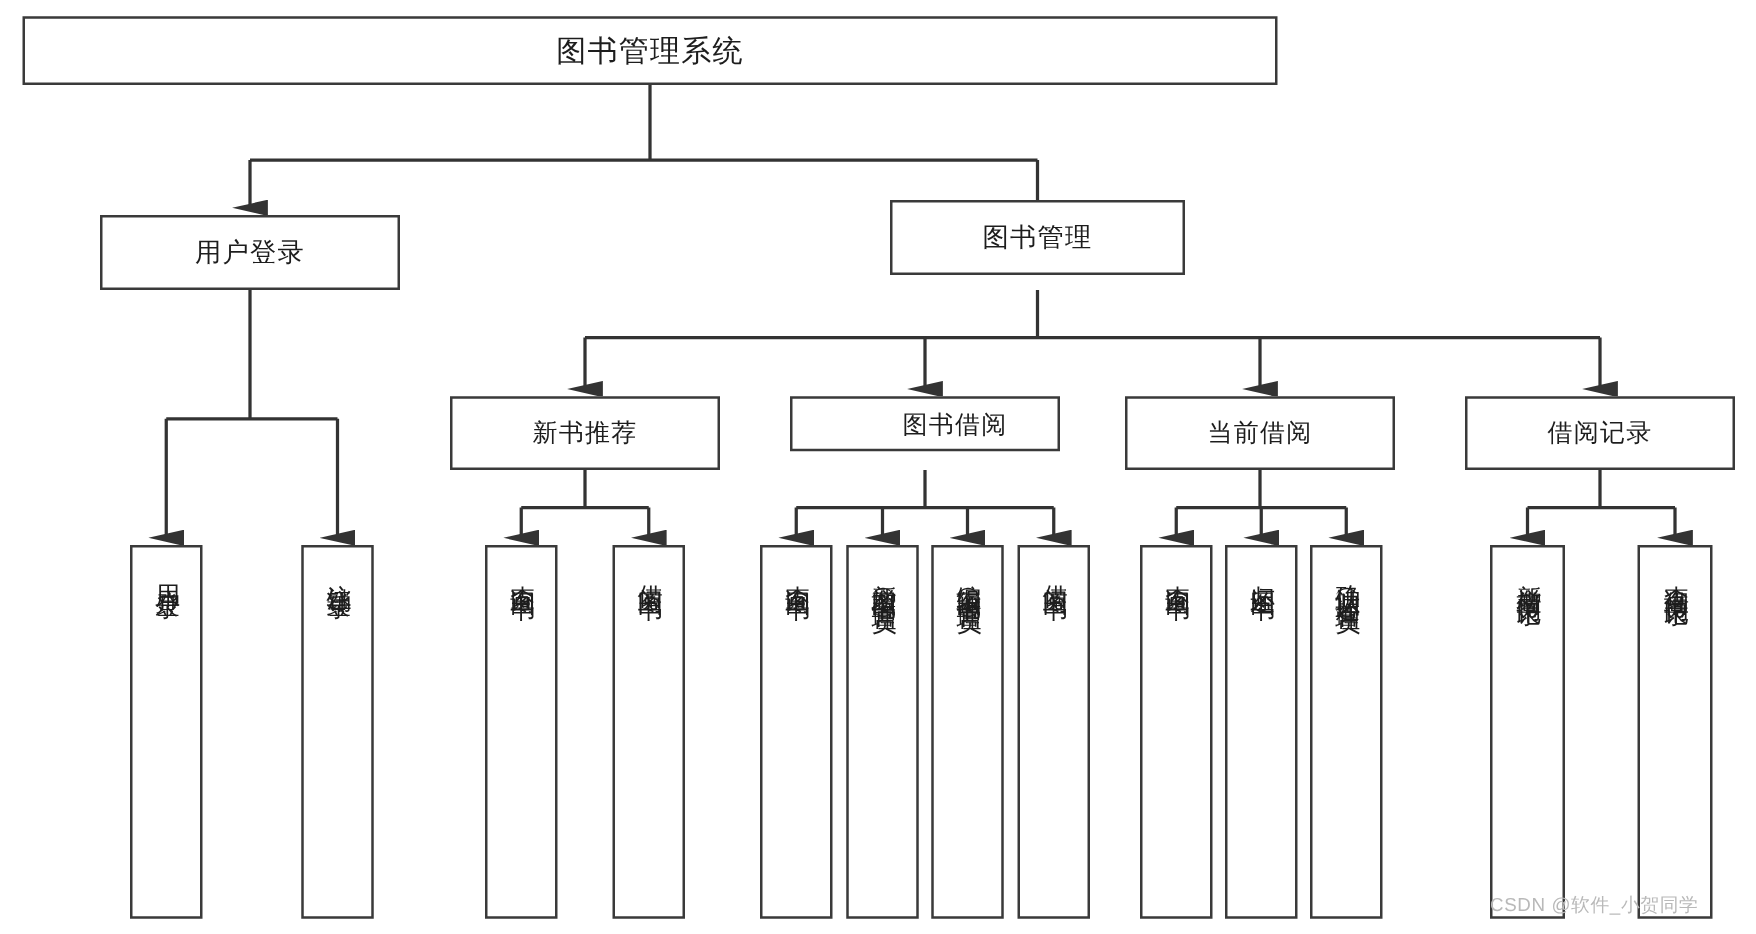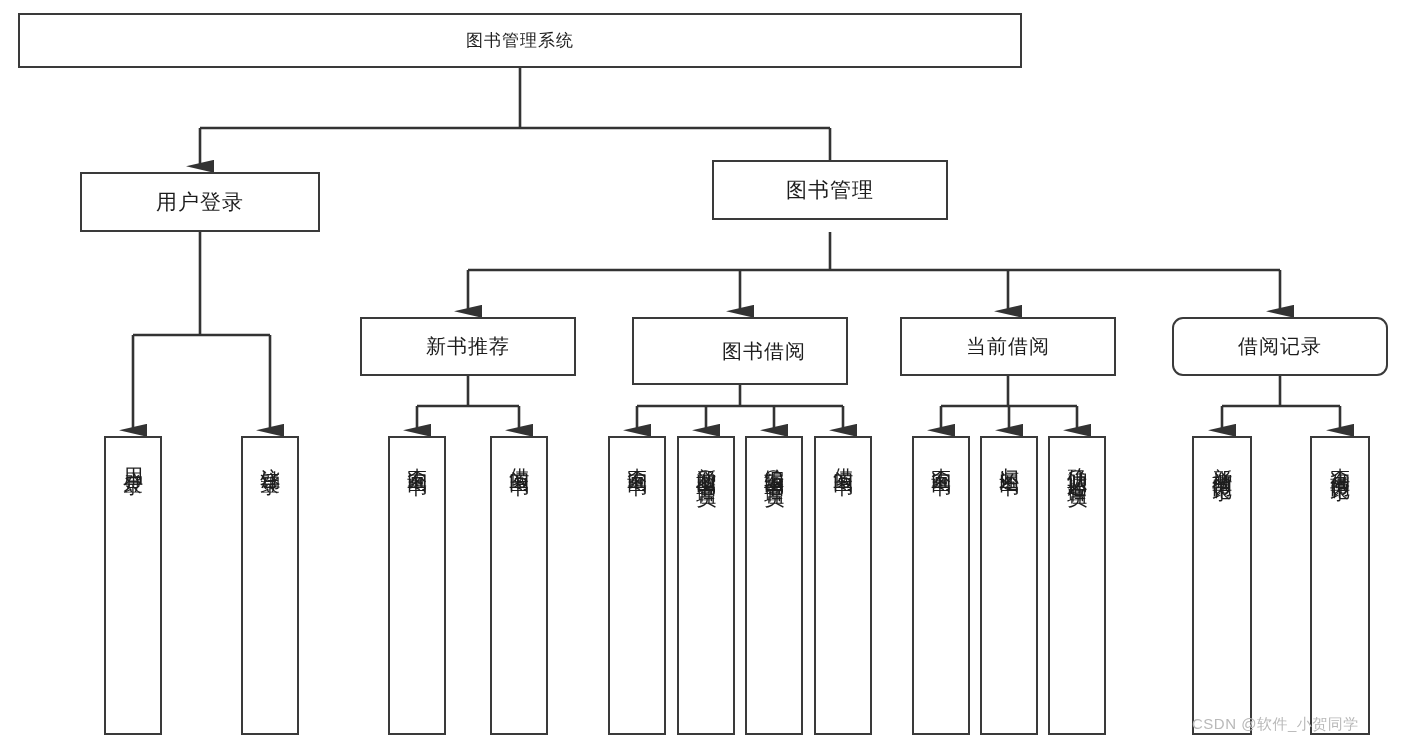--- a/index.html
+++ b/index.html
@@ -30,21 +30,21 @@
     position: absolute;
     box-sizing: border-box;
     background: #ffffff;
     border: 2px solid #3a3a3a;
     display: flex;
     align-items: center;
     justify-content: center;
     color: #1d1d1d;
   }
   .node-root {
-    font-size: 17px;
+    font-size: 24px;
     letter-spacing: 1px;
   }
   .node-l2 {
     font-size: 21px;
     letter-spacing: 1px;
   }
   .node-l3 {
     font-size: 20px;
     letter-spacing: 1px;
   }
@@ -124,23 +124,23 @@
       <path d="M1340,406 L1340,430" marker-end="url(#arrowhead)"></path>
     </g>
   </svg>
 
   <div class="node node-root" style="left:18px; top:13px; width:1004px; height:55px;">图书管理系统</div>
 
   <div class="node node-l2" style="left:80px; top:172px; width:240px; height:60px;">用户登录</div>
   <div class="node node-l2" style="left:712px; top:160px; width:236px; height:60px;">图书管理</div>
 
   <div class="node node-l3" style="left:360px; top:317px; width:216px; height:59px;">新书推荐</div>
-  <div class="node node-l3" style="left:632px; top:317px; width:216px; height:68px;padding-left:48px;">图书借阅</div>
+  <div class="node node-l3" style="left:632px; top:317px; width:216px; height:44px;padding-left:48px;">图书借阅</div>
   <div class="node node-l3" style="left:900px; top:317px; width:216px; height:59px;">当前借阅</div>
-  <div class="node node-l3" style="left:1172px; top:317px; width:216px; height:59px;border-radius:11px;">借阅记录</div>
+  <div class="node node-l3" style="left:1172px; top:317px; width:216px; height:59px;">借阅记录</div>
 
   <div class="node node-leaf" style="left:104px; top:436px; width:58px; height:299px;">
     <span class="leaf-text">用户登录</span>
   </div>
   <div class="node node-leaf" style="left:241px; top:436px; width:58px; height:299px;">
     <span class="leaf-text">注销登录</span>
   </div>
 
   <div class="node node-leaf" style="left:388px; top:436px; width:58px; height:299px;">
     <span class="leaf-text">查询图书</span>

